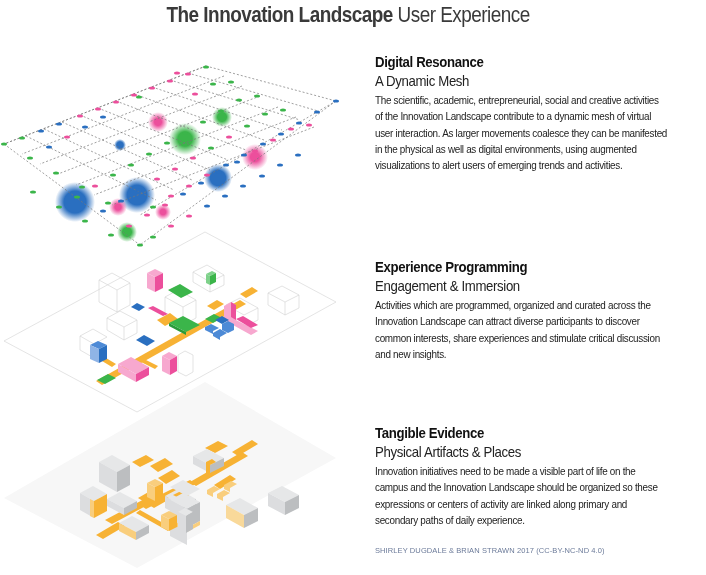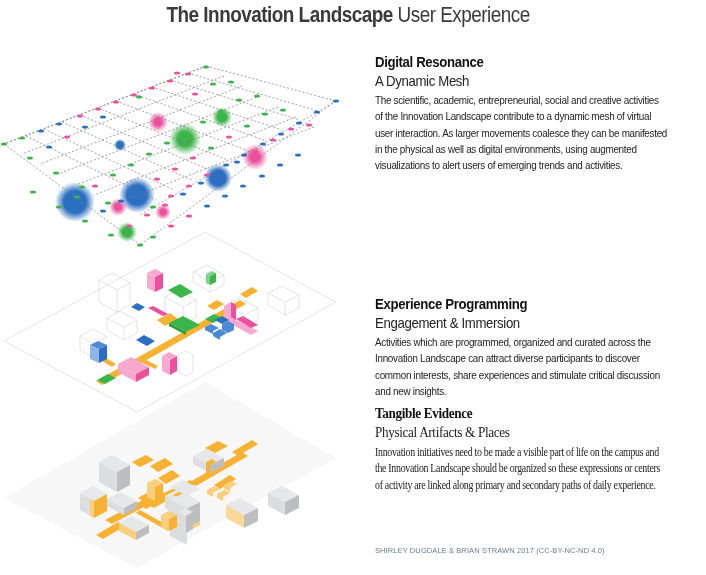--- a/index.html
+++ b/index.html
@@ -306,25 +306,25 @@
     </g>
   </g>
 </svg>
 
 <div class="section" style="top:53px;">
   <div class="sec-heading">Digital Resonance</div>
   <div class="sec-sub">A Dynamic Mesh</div>
   <div class="sec-body">The scientific, academic, entrepreneurial, social and creative activities of the Innovation Landscape contribute to a dynamic mesh of virtual user interaction. As larger movements coalesce they can be manifested in the physical as well as digital environments, using augmented visualizations to alert users of emerging trends and activities.</div>
 </div>
 
-<div class="section" style="top:258px;margin-top:37px;">
+<div class="section" style="top:258px;">
   <div class="sec-heading">Experience Programming</div>
   <div class="sec-sub">Engagement &amp; Immersion</div>
   <div class="sec-body">Activities which are programmed, organized and curated across the Innovation Landscape can attract diverse participants to discover common interests, share experiences and stimulate critical discussion and new insights.</div>
 </div>
 
-<div class="section" style="top:405px;font-family:Liberation Serif, serif;">
+<div class="section" style="top:424px;">
   <div class="sec-heading">Tangible Evidence</div>
   <div class="sec-sub">Physical Artifacts &amp; Places</div>
   <div class="sec-body">Innovation initiatives need to be made a visible part of life on the campus and the Innovation Landscape should be organized so these expressions or centers of activity are linked along primary and secondary paths of daily experience.</div>
 </div>
 
 <div class="credit">SHIRLEY DUGDALE &amp; BRIAN STRAWN 2017  (CC-BY-NC-ND 4.0)</div>
 
 </body></html>

